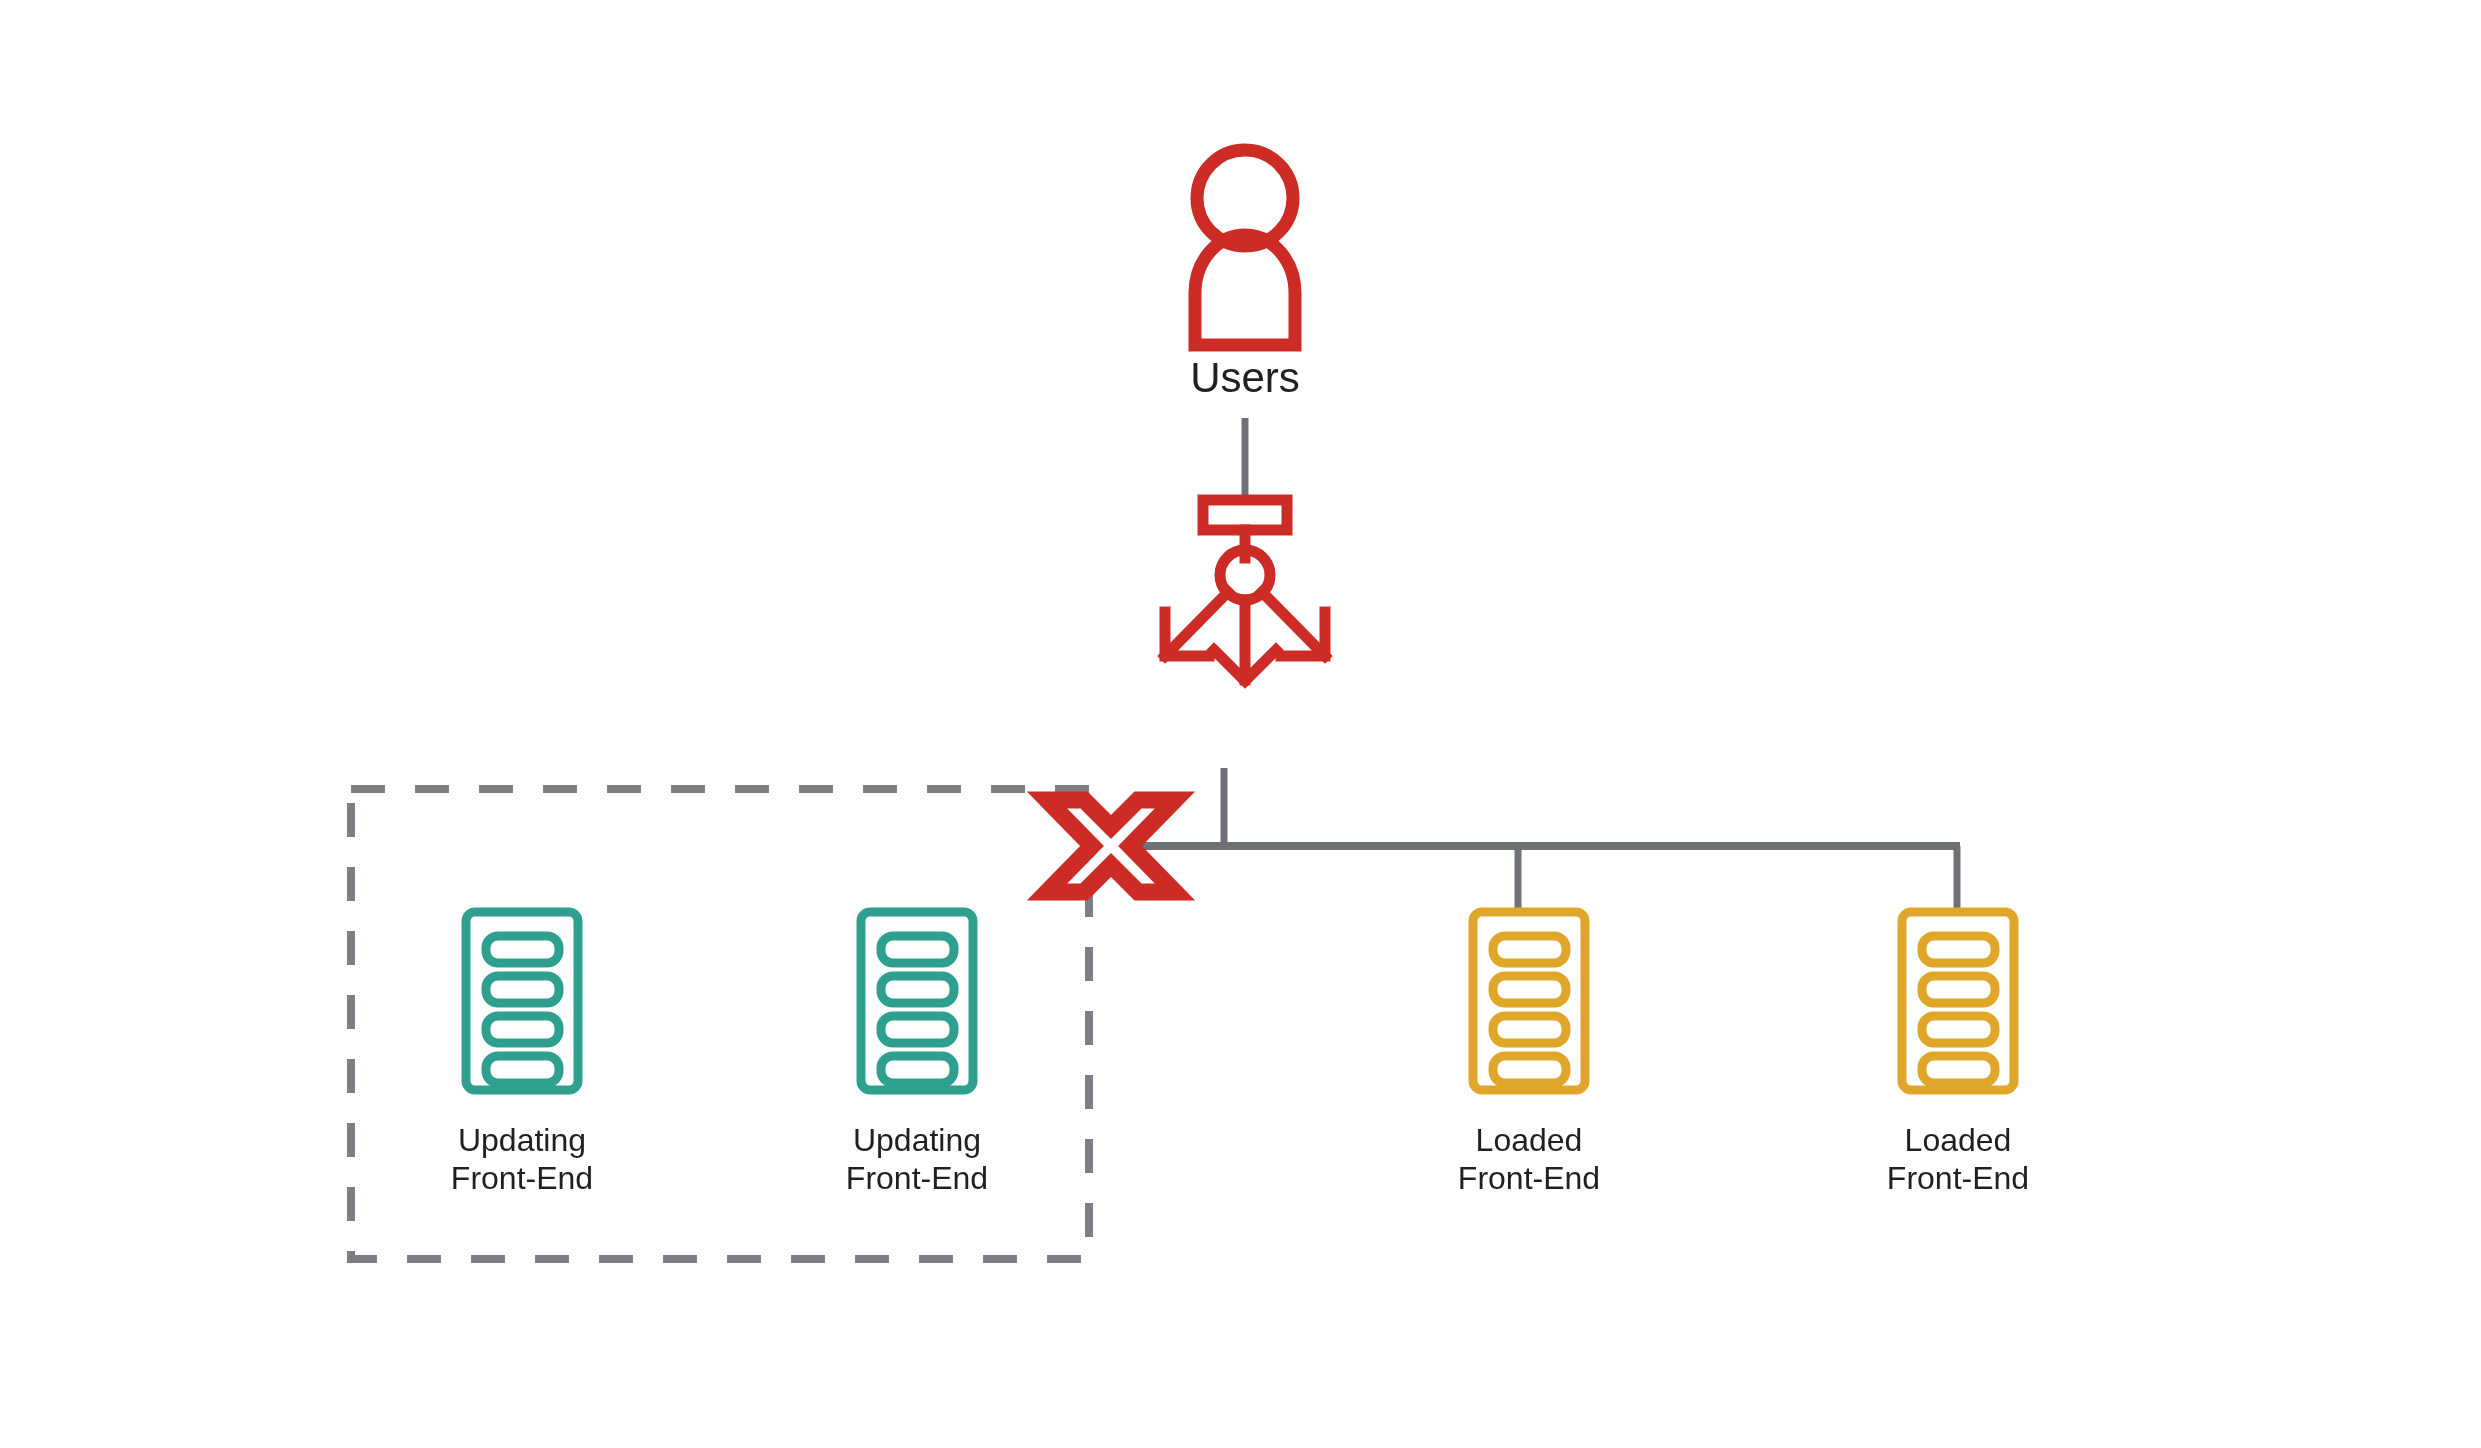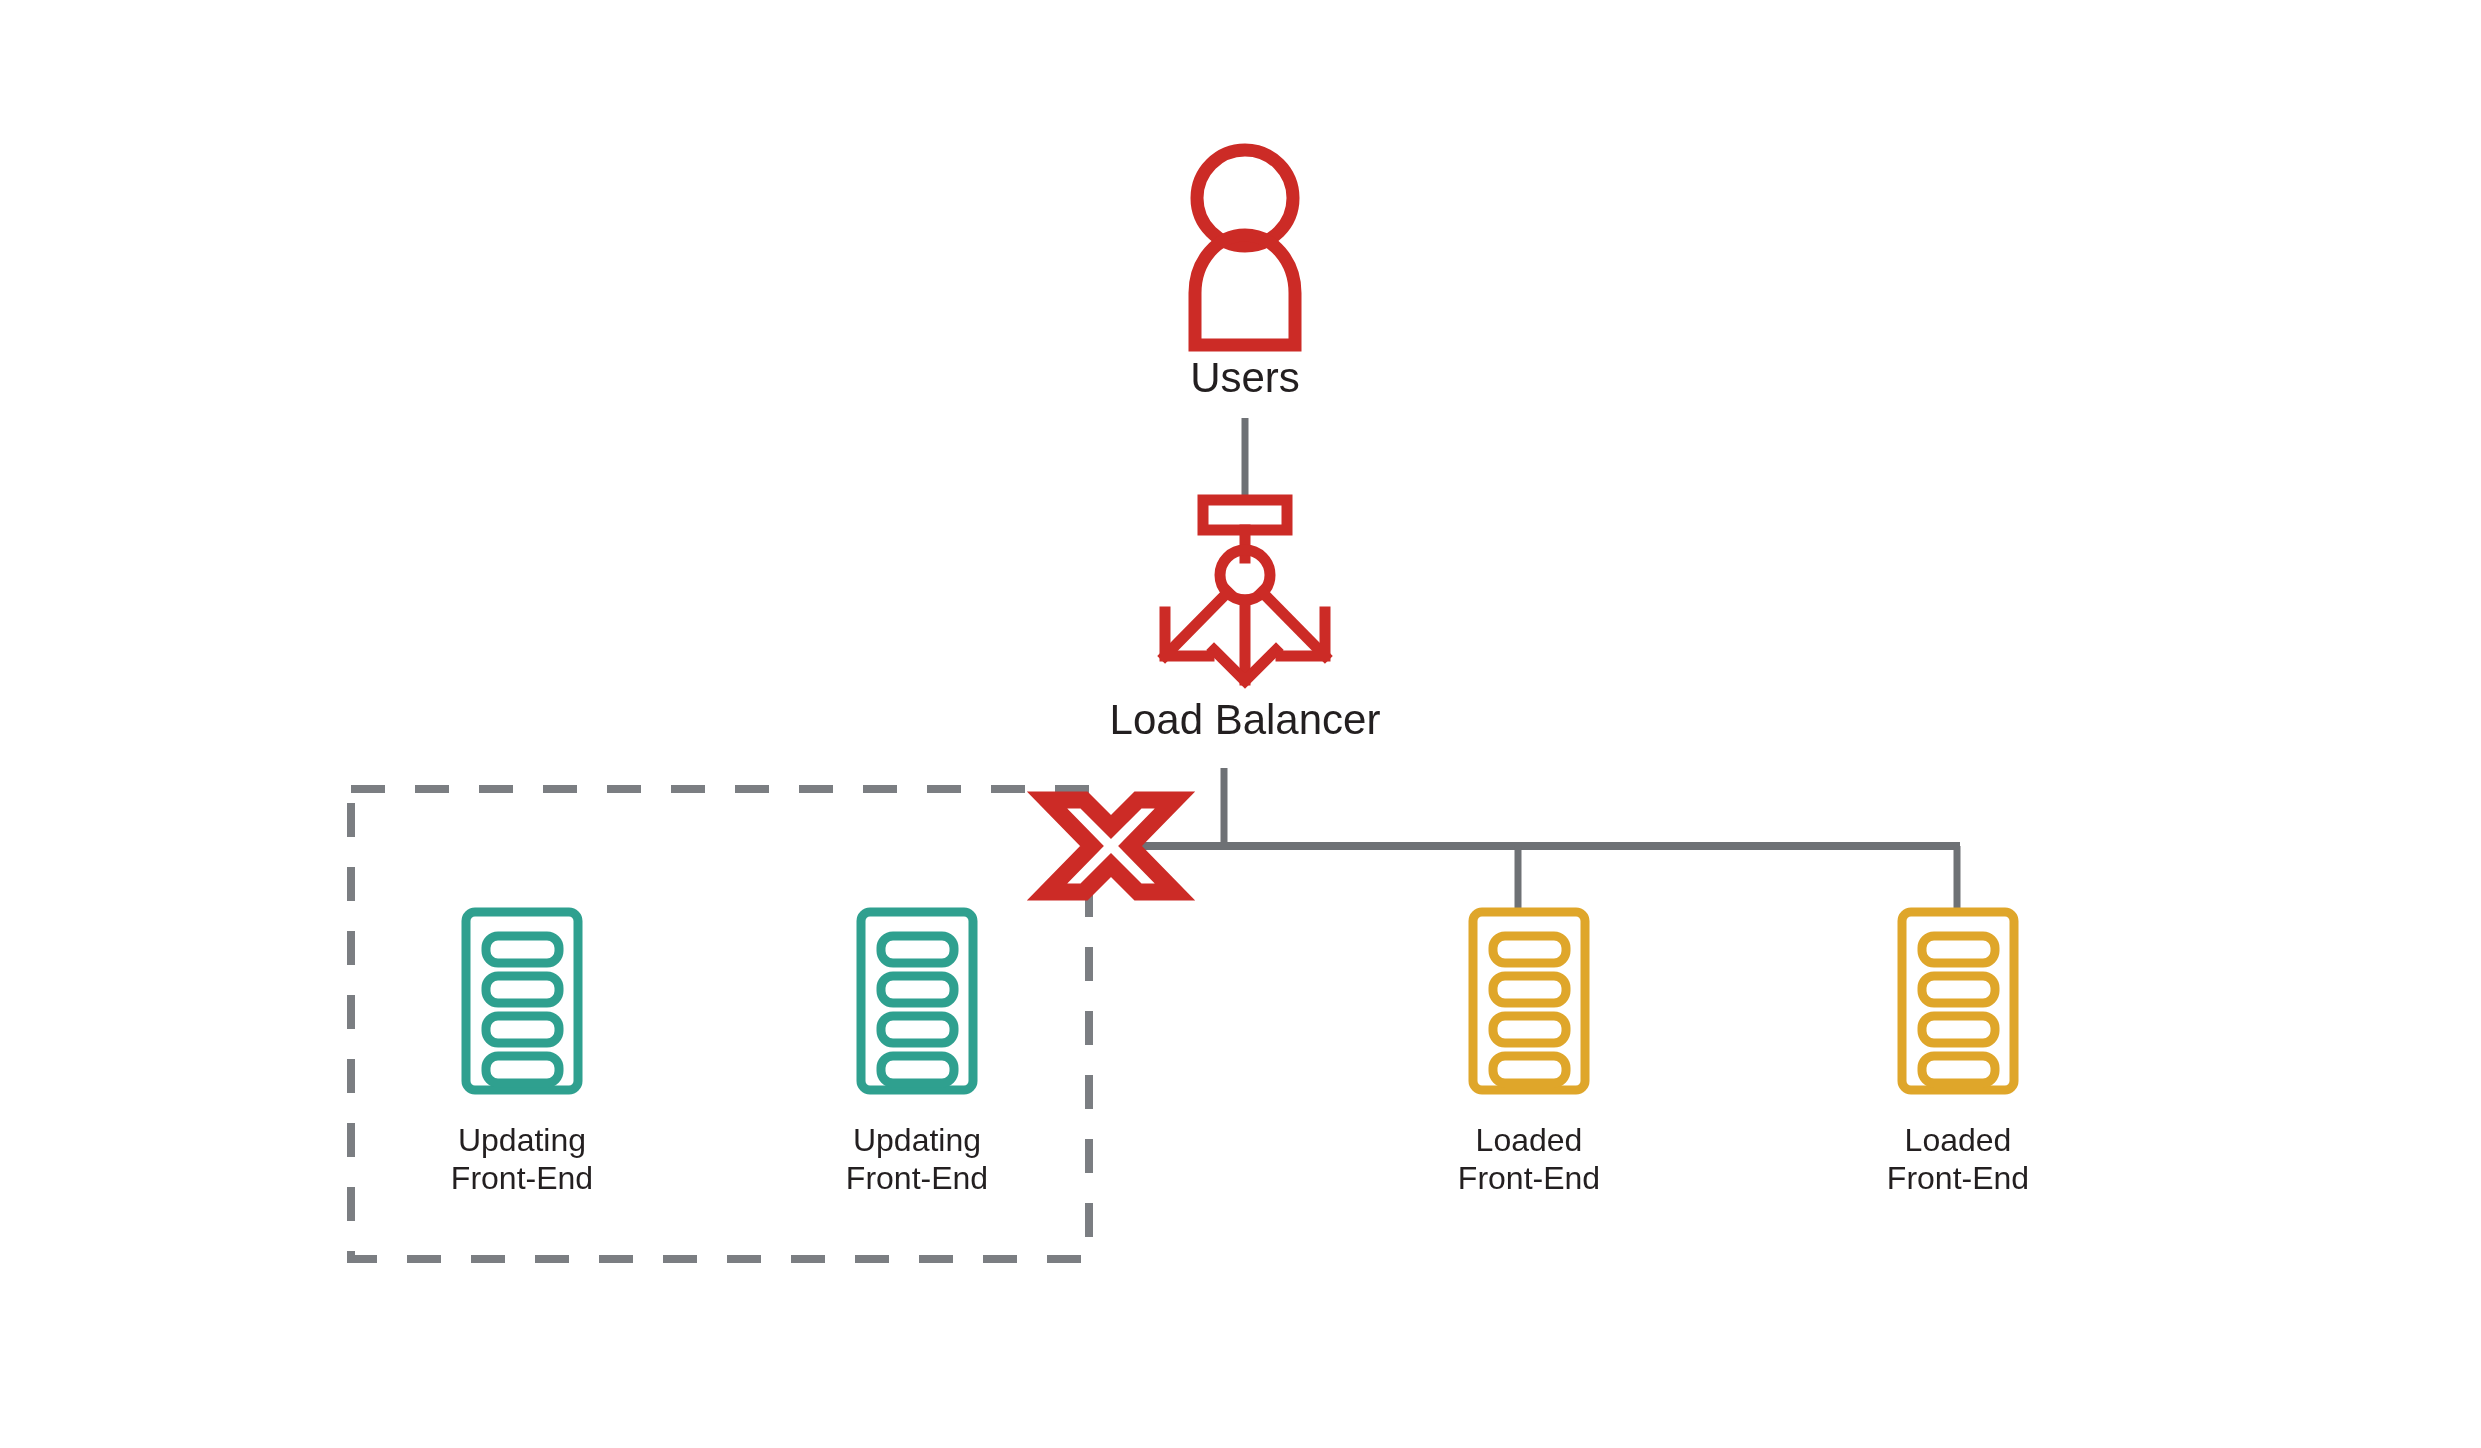--- a/index.html
+++ b/index.html
@@ -142,21 +142,20 @@
       <rect x="1922" y="936" width="73" height="27" rx="12" ry="12"></rect>
       <rect x="1922" y="976" width="73" height="27" rx="12" ry="12"></rect>
       <rect x="1922" y="1016" width="73" height="27" rx="12" ry="12"></rect>
       <rect x="1922" y="1056" width="73" height="27" rx="12" ry="12"></rect>
     </g>
 
   </svg>
 
   <div class="label label-lg" style="left:1045px; top:353px; width:400px;">Users</div>
 
-  <div class="label label-lg" style="left:1045px; top:695px; width:400px;">Load Balancer</div>
 
   <div class="label label-md" style="left:322px; top:1122px; width:400px;">Updating
 Front-End</div>
 
   <div class="label label-md" style="left:717px; top:1122px; width:400px;">Updating
 Front-End</div>
 
   <div class="label label-md" style="left:1329px; top:1122px; width:400px;">Loaded
 Front-End</div>
 

